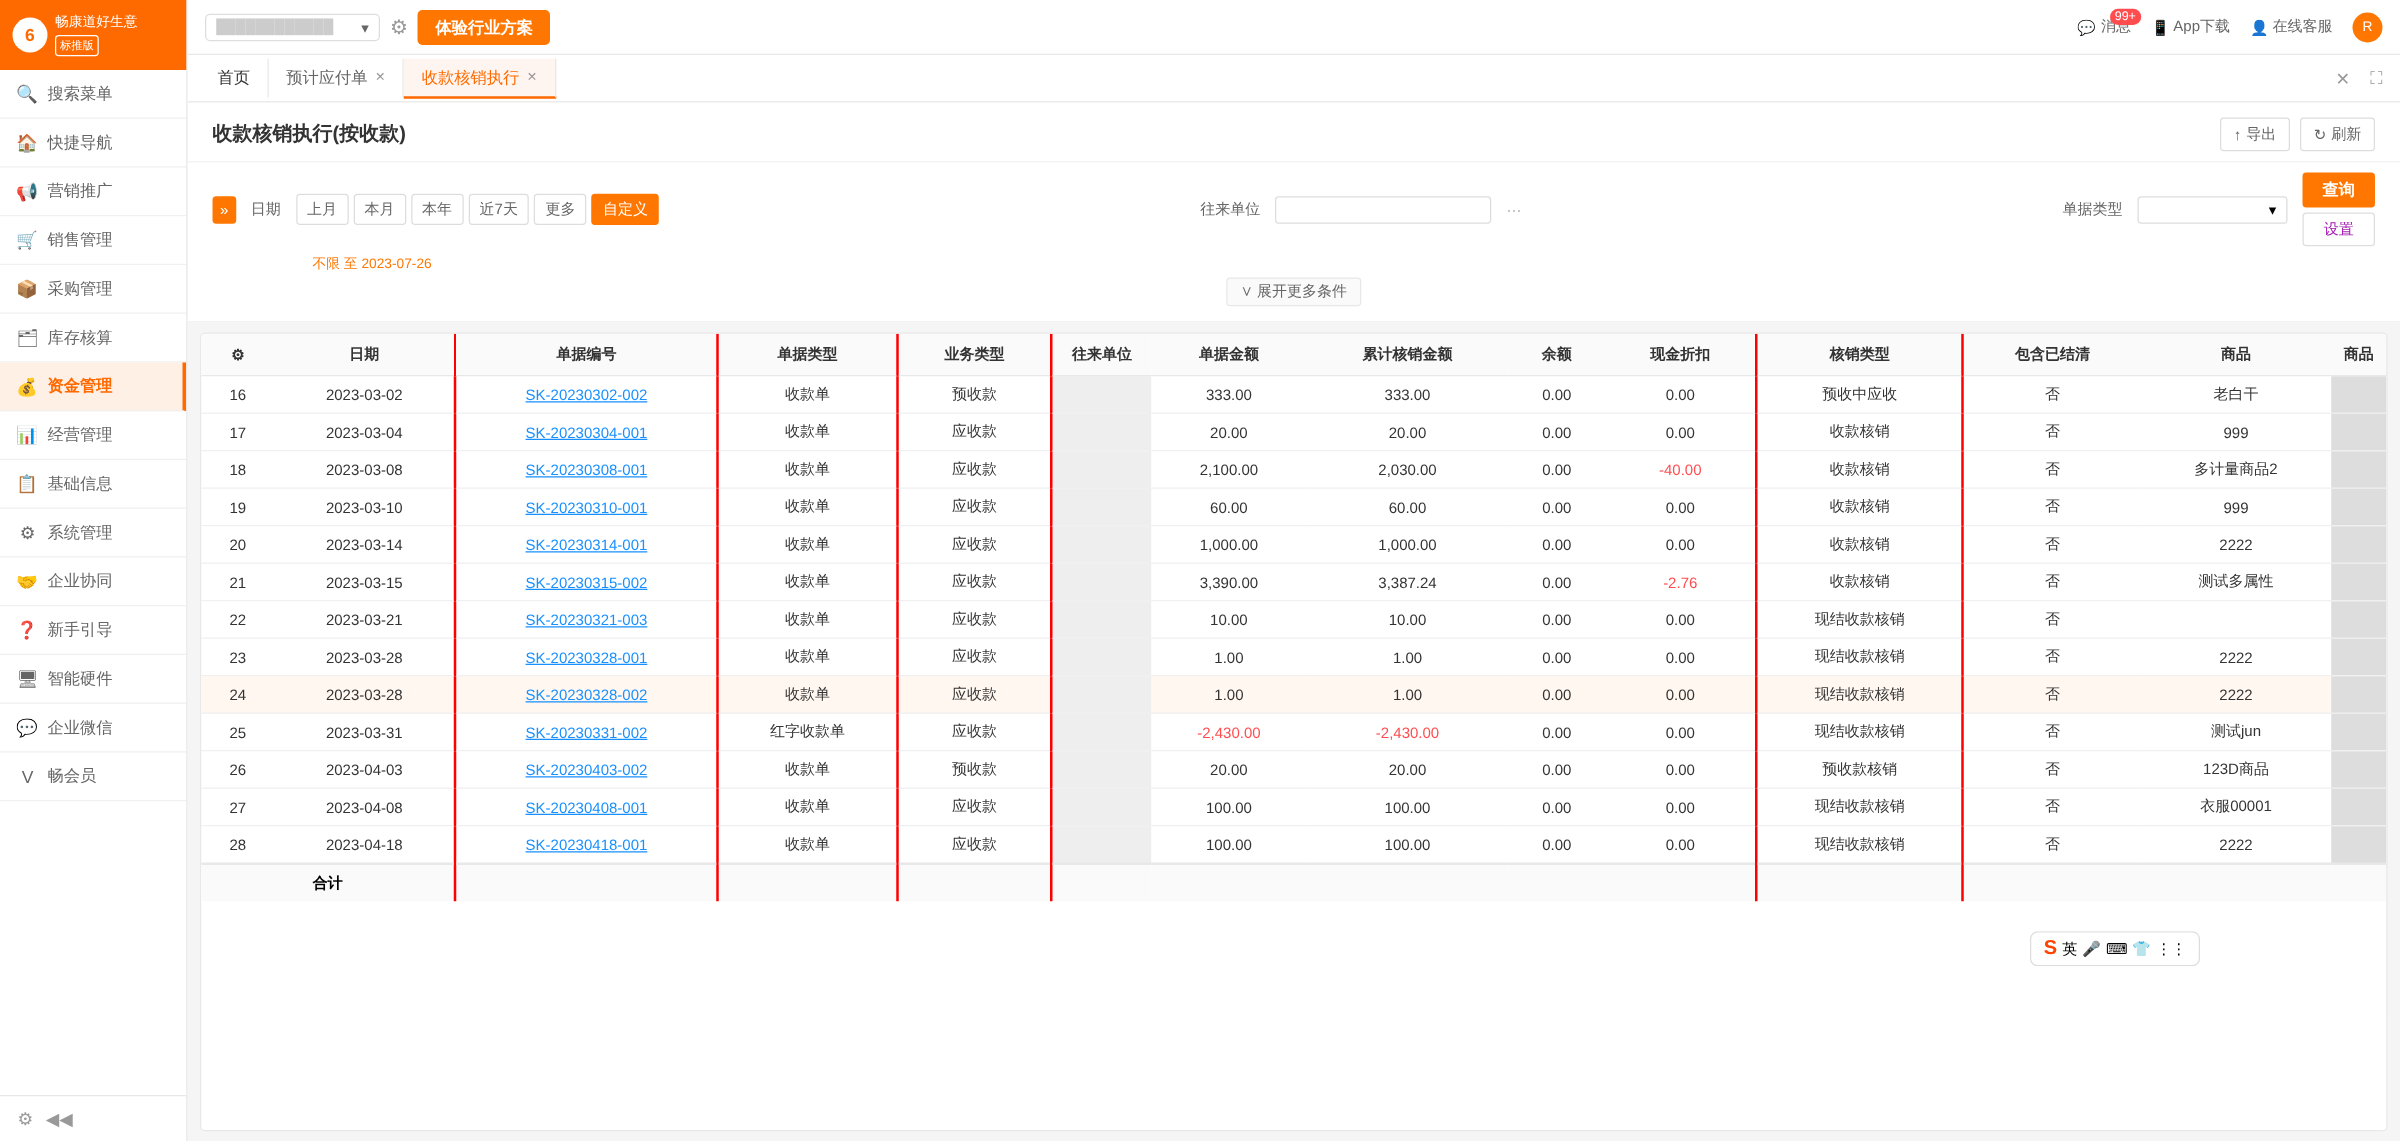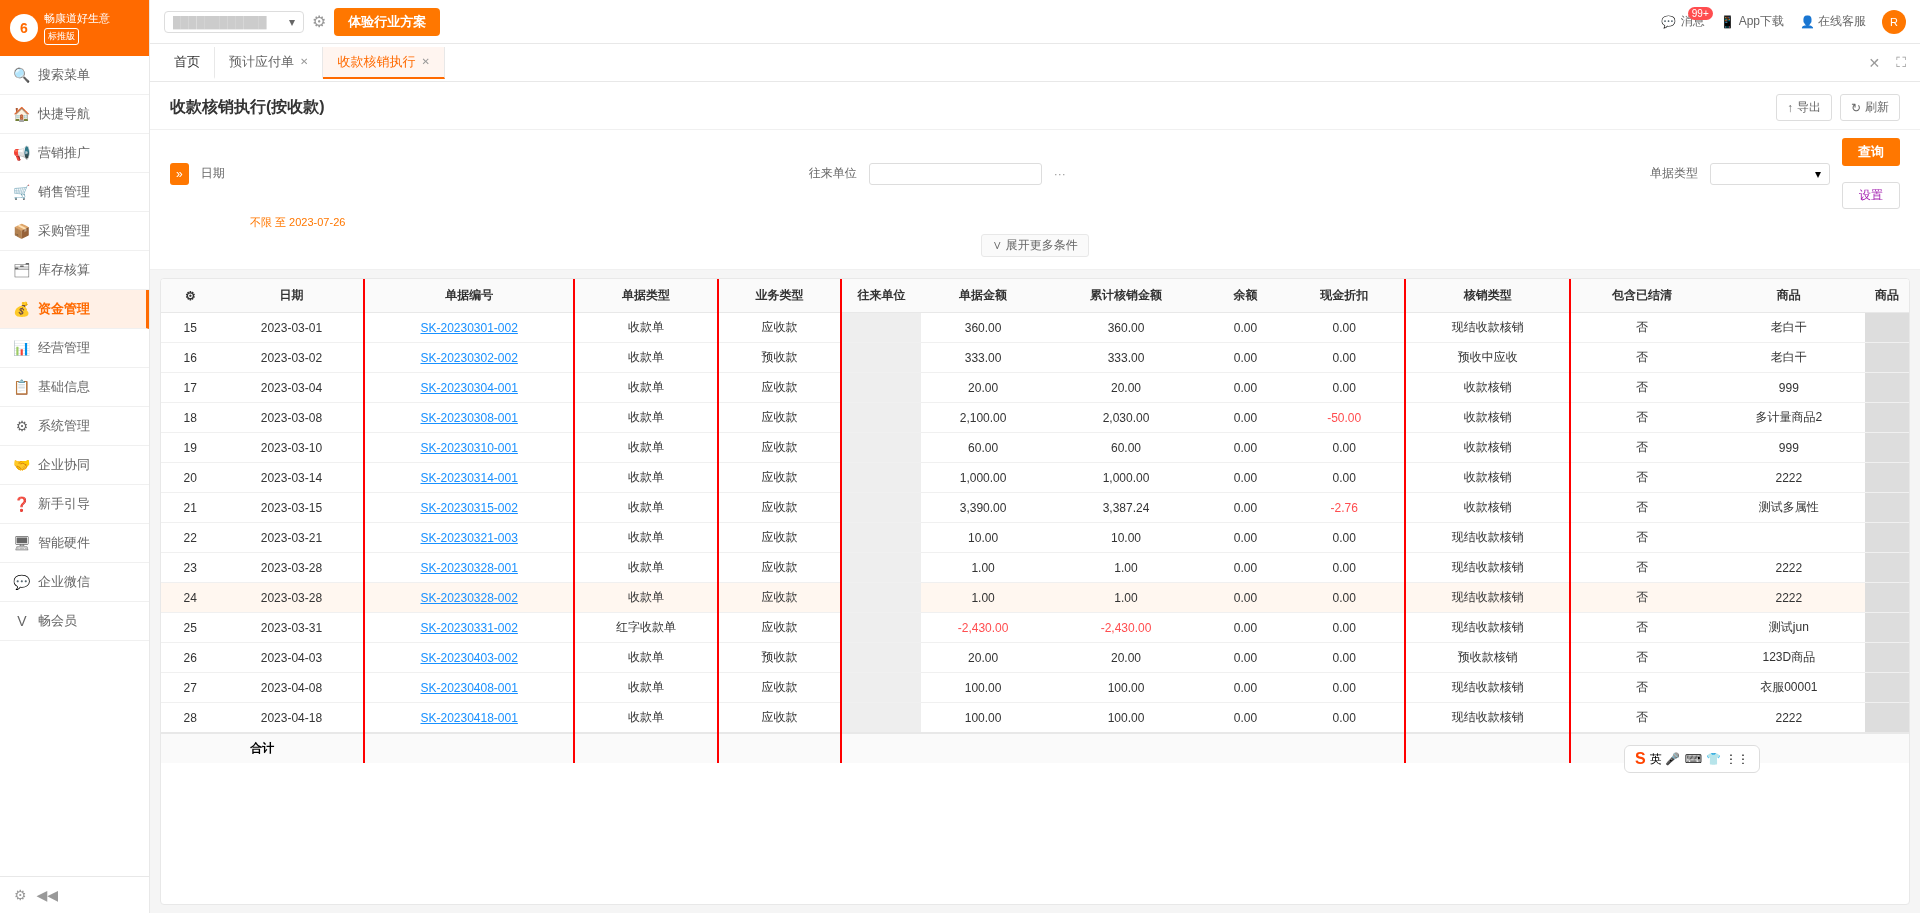--- a/index.html
+++ b/index.html
@@ -226,33 +226,41 @@
           <span>↻</span>
           <span>刷新</span>
         </button>
       </div>
     </div>
 
     <div class="filter-area">
       <div class="filter-row">
         <button style="background:#ff7700;color:#fff;border:none;border-radius:3px;padding:4px 6px;cursor:pointer;font-size:12px;">»</button>
         <span class="filter-label">日期</span>
+        <div class="filter-btn-group">
+          <button class="filter-btn">上月</button>
+          <button class="filter-btn">本月</button>
+          <button class="filter-btn">本年</button>
+          <button class="filter-btn">近7天</button>
+          <button class="filter-btn">更多</button>
+          <button class="filter-btn custom">自定义</button>
+        </div>
         <div style="flex:1"></div>
         <span class="filter-label">往来单位</span>
         <div class="filter-field">
           <input type="text" style="">
         </div>
         <span style="color:#999;cursor:pointer;">···</span>
         <div style="flex:1"></div>
         <span class="filter-label">单据类型</span>
         <div class="filter-select">
           <span style="flex:1;color:#ccc;"></span>
           <span>▾</span>
         </div>
-        <div style="display:flex;flex-direction:column;gap:16px;">
+        <div style="display:flex;flex-direction:column;gap:4px;">
           <button class="filter-query-btn">查询</button>
           <button class="filter-setting-btn">设置</button>
         </div>
       </div>
       <div style="padding-left:80px;">
         <div class="filter-date-range">不限 至 2023-07-26</div>
       </div>
       <div class="expand-row">
         <button class="expand-btn">
           <span>∨</span>
@@ -276,38 +284,20 @@
             <th>余额</th>
             <th>现金折扣</th>
             <th class="col-cancel-type-th" style="border-left:2px solid red;border-right:2px solid red;">核销类型</th>
             <th>包含已结清</th>
             <th>商品</th>
             <th>商品</th>
           </tr>
         </thead>
         <tbody>
 
-        <tr>
-    <td>15</td>
-    <td>2023-03-01</td>
-    <td style="border-left:2px solid red;border-right:2px solid red;">
-      <a class="link-text">SK-20230301-002</a>
-    </td>
-    <td>收款单</td>
-    <td style="border-left:2px solid red;border-right:2px solid red;">应收款</td>
-    <td style="background:#eee;width:80px;"></td>
-    <td class="">360.00</td>
-    <td class="">360.00</td>
-    <td>0.00</td>
-    <td class="">0.00</td>
-    <td style="border-left:2px solid red;border-right:2px solid red;">现结收款核销</td>
-    <td>否</td>
-    <td>老白干</td>
-    <td style="width:40px;background:#ddd;"></td>
-  </tr>
             <tr>
     <td>16</td>
     <td>2023-03-02</td>
     <td style="border-left:2px solid red;border-right:2px solid red;">
       <a class="link-text">SK-20230302-002</a>
     </td>
     <td>收款单</td>
     <td style="border-left:2px solid red;border-right:2px solid red;">预收款</td>
     <td style="background:#eee;width:80px;"></td>
     <td class="">333.00</td>
@@ -342,21 +332,21 @@
     <td>2023-03-08</td>
     <td style="border-left:2px solid red;border-right:2px solid red;">
       <a class="link-text">SK-20230308-001</a>
     </td>
     <td>收款单</td>
     <td style="border-left:2px solid red;border-right:2px solid red;">应收款</td>
     <td style="background:#eee;width:80px;"></td>
     <td class="">2,100.00</td>
     <td class="">2,030.00</td>
     <td>0.00</td>
-    <td class="red-text">-50.00</td>
+    <td class="red-text">-40.00</td>
     <td style="border-left:2px solid red;border-right:2px solid red;">收款核销</td>
     <td>否</td>
     <td>多计量商品2</td>
     <td style="width:40px;background:#ddd;"></td>
   </tr>
             <tr>
     <td>19</td>
     <td>2023-03-10</td>
     <td style="border-left:2px solid red;border-right:2px solid red;">
       <a class="link-text">SK-20230310-001</a>

